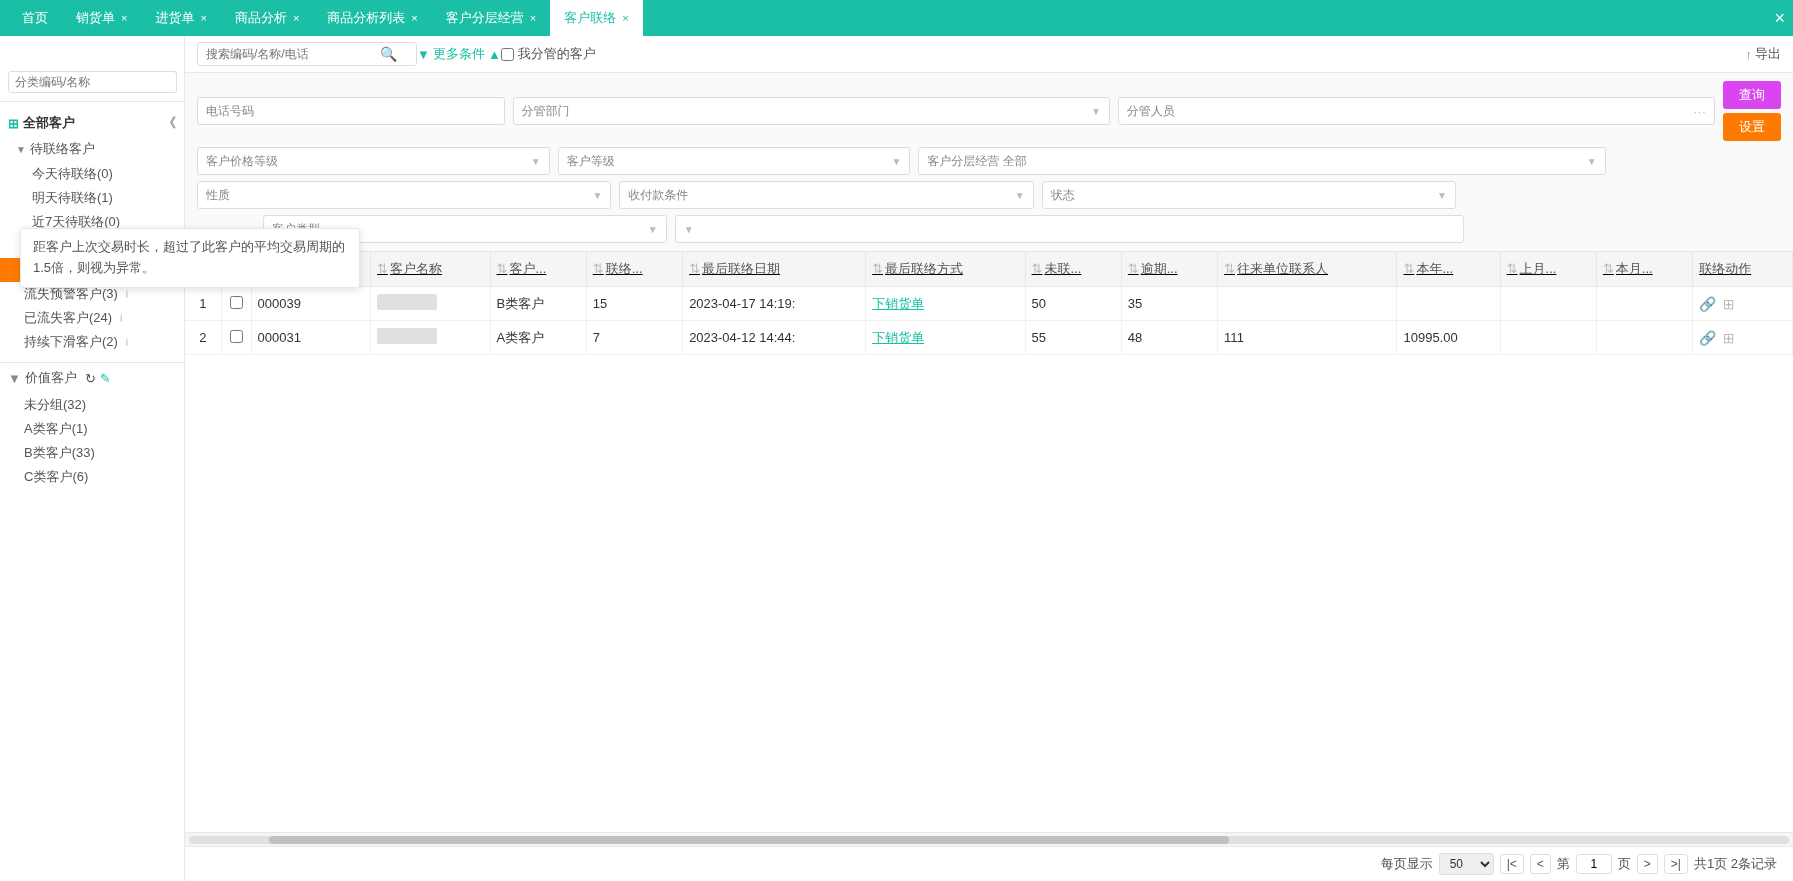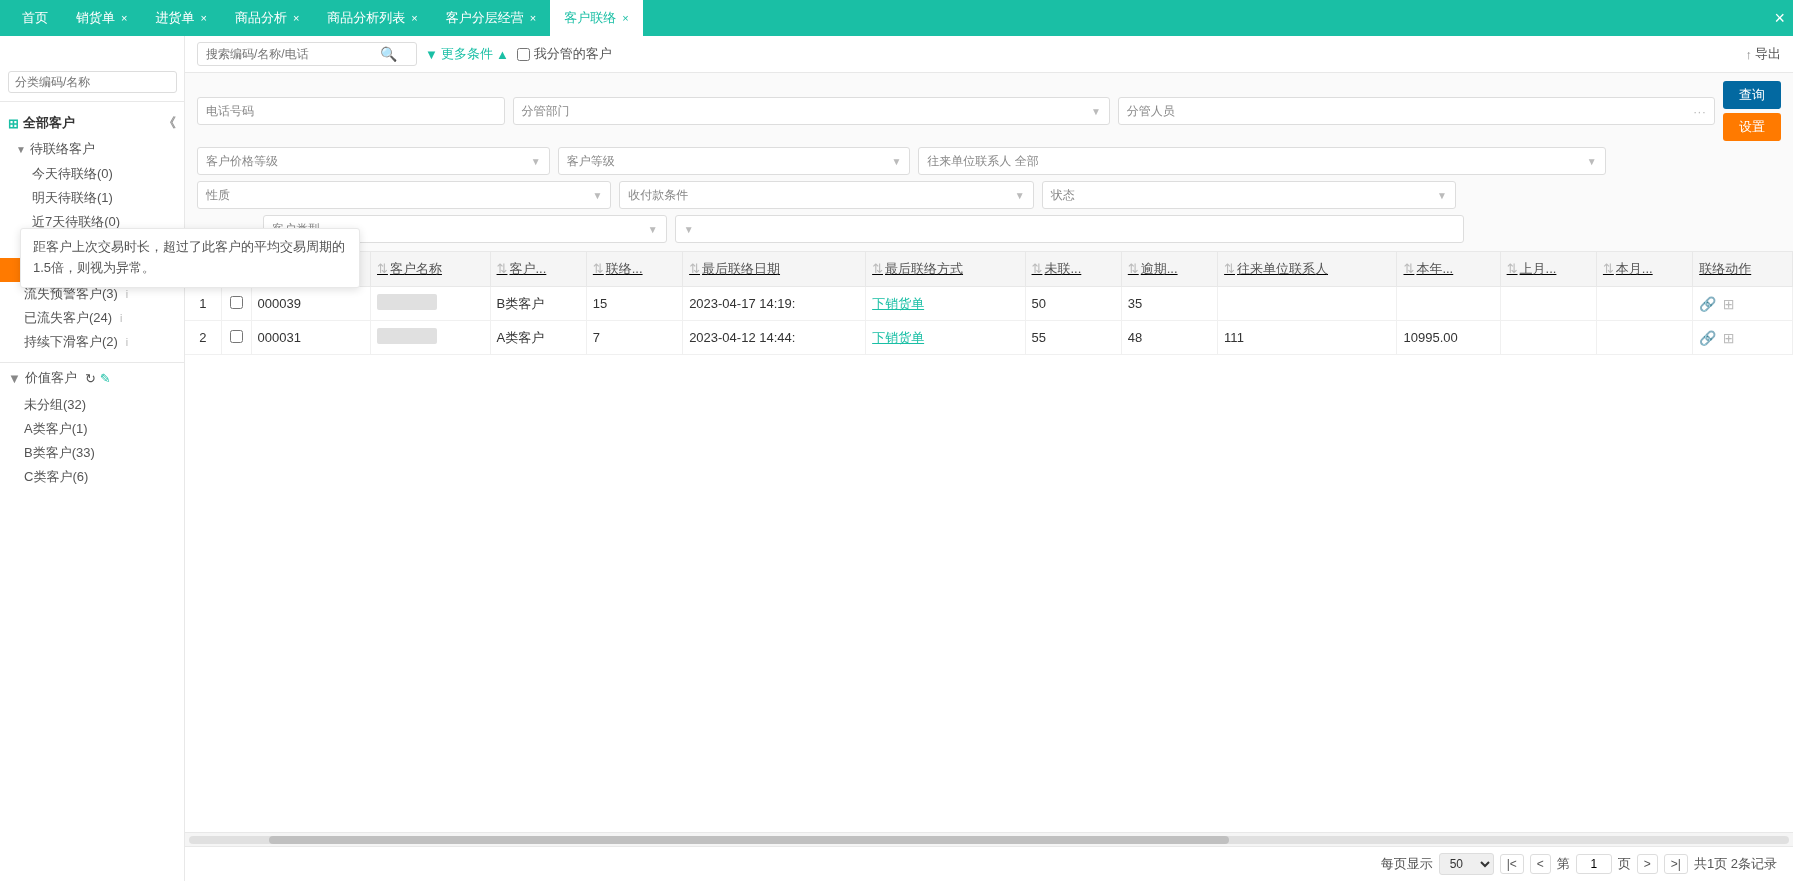--- a/index.html
+++ b/index.html
@@ -74,21 +74,21 @@
     .sidebar-bottom .edit-icon { color: #1abfa5; cursor: pointer; }
 
     
     .content-area {
       flex: 1; display: flex; flex-direction: column; background: #fff; overflow: hidden;
     }
 
     
     .filter-bar {
       padding: 6px 12px; border-bottom: 1px solid #e8e8e8;
-      display: flex; align-items: center; gap: 8px;
+      display: flex; align-items: center; 
       background: #fff;
     }
     .filter-bar .search-box {
       display: flex; align-items: center; border: 1px solid #ddd; border-radius: 3px;
       padding: 3px 8px; width: 220px; gap: 4px;
     }
     .filter-bar .search-box input {
       border: none; outline: none; font-size: 12px; color: #999; width: 160px;
     }
     .filter-bar .search-icon { color: #1abfa5; font-size: 14px; cursor: pointer; }
@@ -115,21 +115,21 @@
       display: flex; align-items: center; border: 1px solid #ddd; border-radius: 3px;
       background: #fff; height: 28px; padding: 0 8px; min-width: 180px;
       flex: 1; cursor: pointer; position: relative;
     }
     .filter-field label { color: #888; font-size: 12px; flex: 1; }
     .filter-field .arrow { color: #bbb; font-size: 10px; }
     .filter-field.wide { min-width: 280px; flex: 2; }
     .filter-field .dots { color: #bbb; margin-left: auto; }
 
     .btn-query {
-      background: #0369a1; color: #fff; border: none; border-radius: 3px;
+      background: #d946ef; color: #fff; border: none; border-radius: 3px;
       padding: 5px 16px; cursor: pointer; font-size: 13px; white-space: nowrap;
     }
     .btn-settings {
       background: #ff7a00; color: #fff; border: none; border-radius: 3px;
       padding: 5px 16px; cursor: pointer; font-size: 13px; white-space: nowrap;
     }
     .btn-group { display: flex; flex-direction: column; gap: 4px; }
 
     
     .table-area { flex: 1; overflow: auto; }
@@ -335,21 +335,21 @@
       <div class="adv-filter-row">
         <div class="filter-field">
           <label>客户价格等级</label>
           <span class="arrow">▼</span>
         </div>
         <div class="filter-field">
           <label>客户等级</label>
           <span class="arrow">▼</span>
         </div>
         <div class="filter-field wide">
-          <label>往来单位联系人 全部</label>
+          <label>客户分层经营 全部</label>
           <span class="arrow">▼</span>
         </div>
         <div style="flex:0.5;"></div>
       </div>
 
       <div class="adv-filter-row">
         <div class="filter-field">
           <label>性质</label>
           <span class="arrow">▼</span>
         </div>

